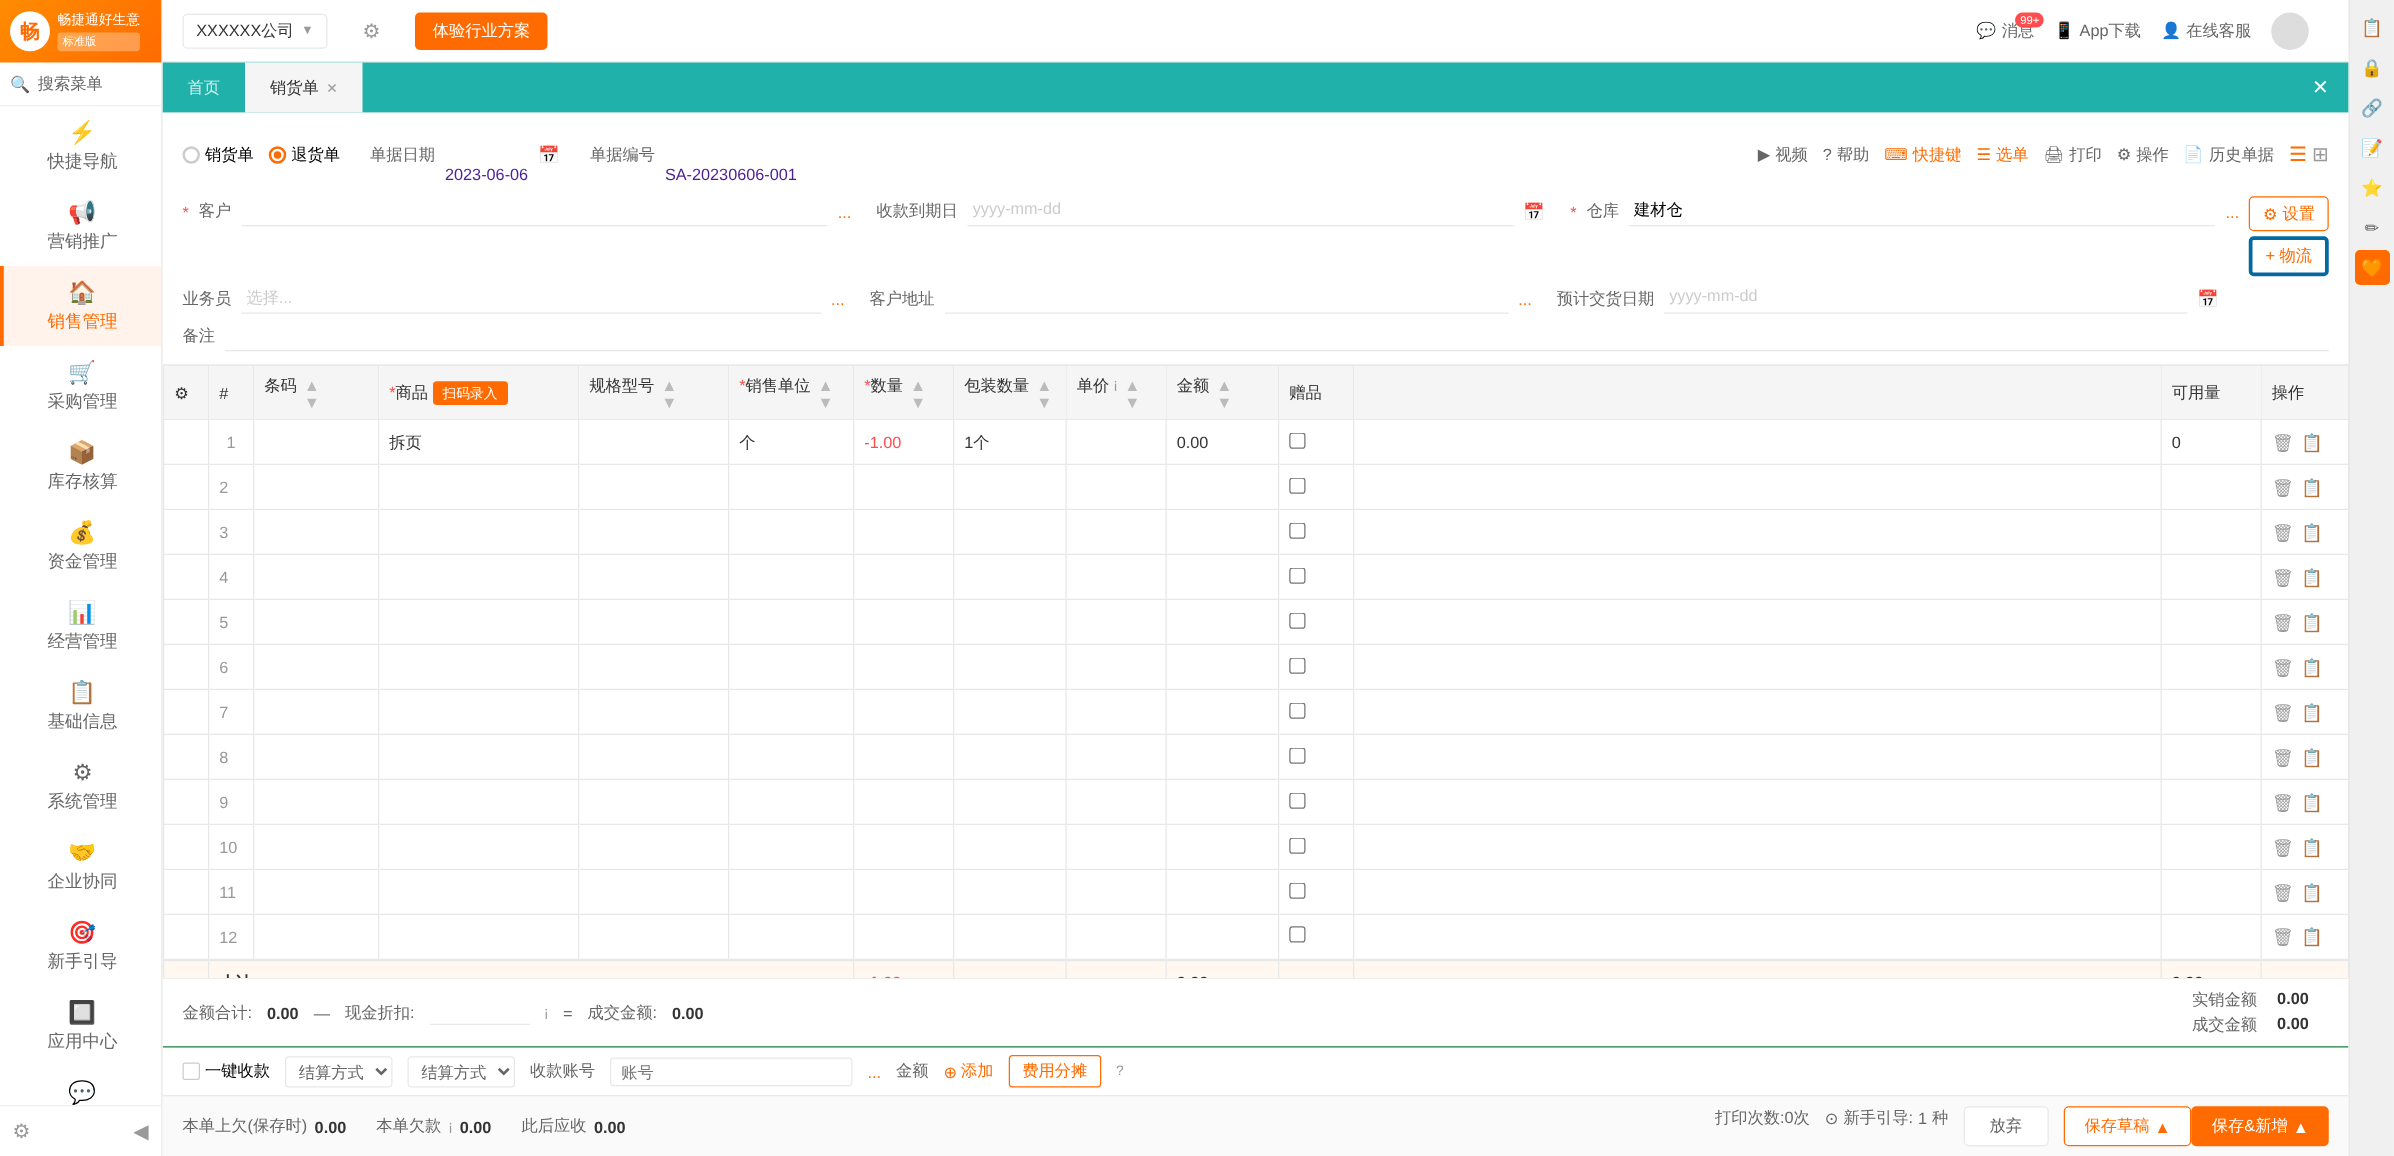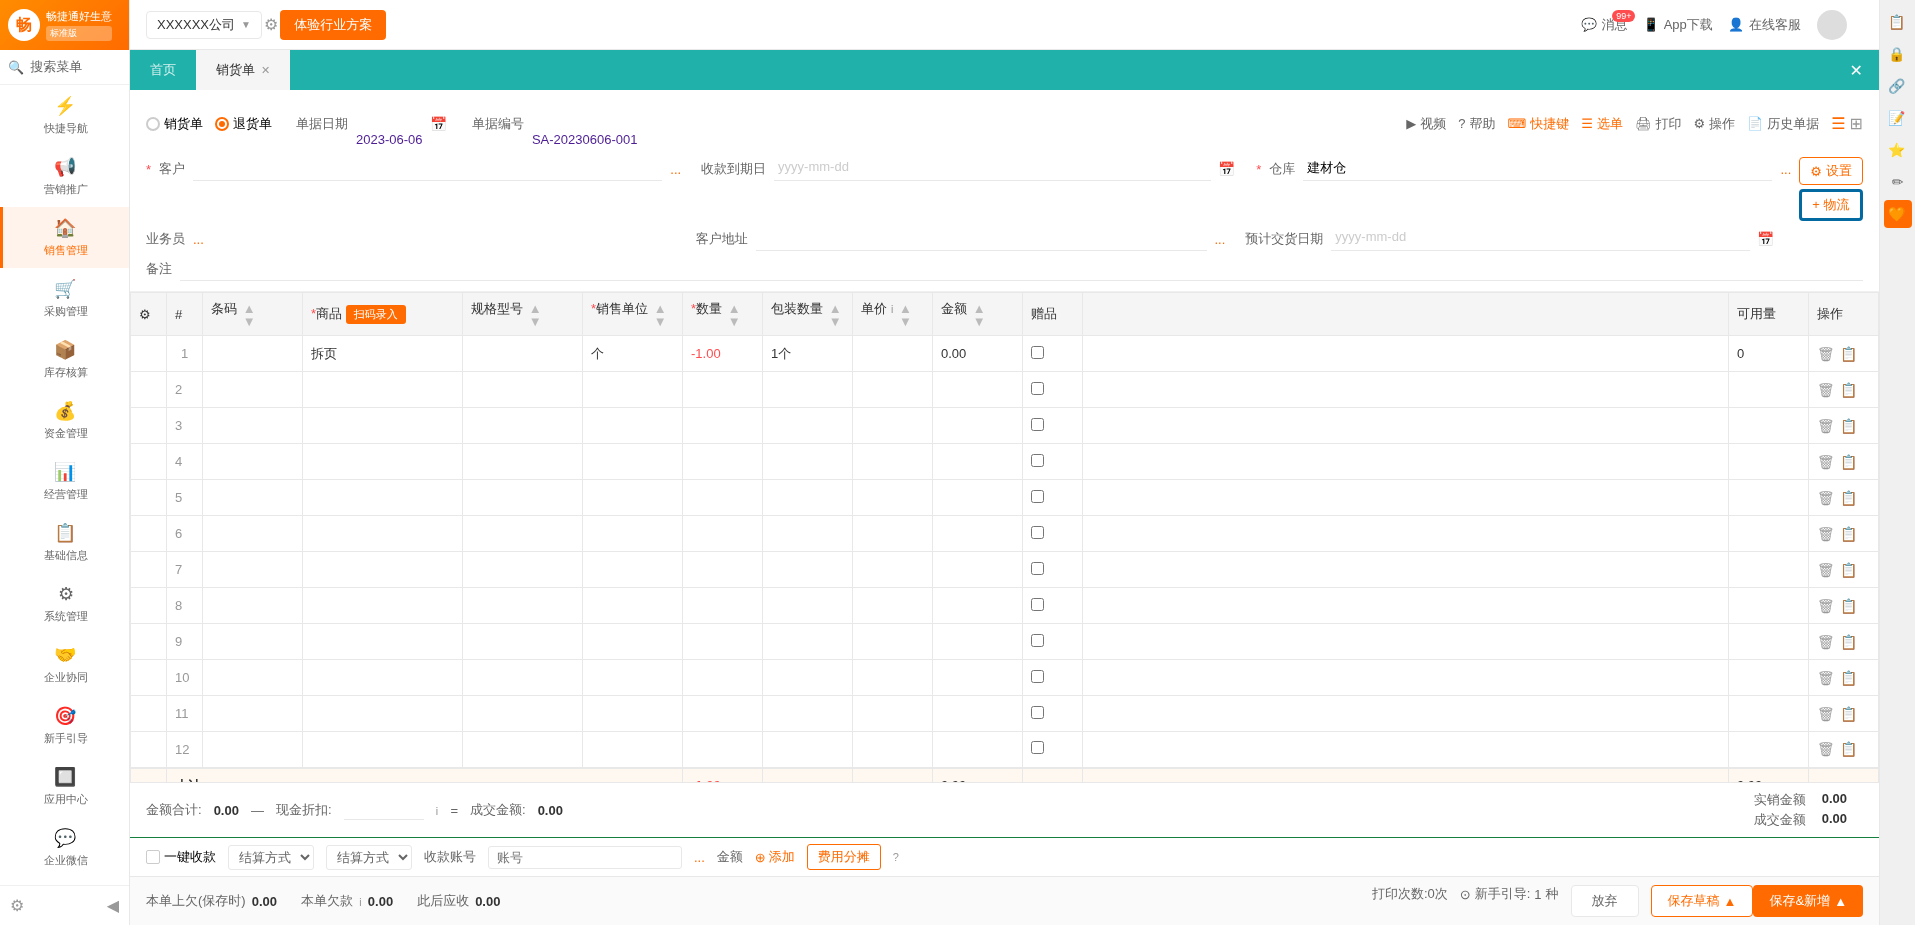--- a/index.html
+++ b/index.html
@@ -9,28 +9,28 @@
     .sidebar { width: 130px; background: #fff; display: flex; flex-direction: column; height: 100%; border-right: 1px solid #e8e8e8; flex-shrink: 0; }
     .sidebar-logo { background: linear-gradient(135deg, #ff8c00, #ff6b00); padding: 10px 8px; display: flex; align-items: center; gap: 6px; height: 50px; }
     .sidebar-logo-icon { width: 32px; height: 32px; background: #fff; border-radius: 50%; display: flex; align-items: center; justify-content: center; color: #ff6b00; font-size: 16px; font-weight: bold; }
     .sidebar-logo-text { color: #fff; font-size: 11px; line-height: 1.4; }
     .sidebar-logo-badge { background: rgba(255,255,255,0.3); color: #fff; font-size: 9px; padding: 1px 4px; border-radius: 3px; margin-top: 2px; }
     .sidebar-search { padding: 8px; border-bottom: 1px solid #f0f0f0; display: flex; align-items: center; gap: 6px; color: #666; cursor: pointer; }
     .sidebar-nav { flex: 1; overflow-y: auto; }
     .sidebar-item { display: flex; flex-direction: column; align-items: center; padding: 10px 4px; cursor: pointer; color: #666; border-left: 3px solid transparent; }
     .sidebar-item.active { background: #fff3ec; color: #ff6b00; border-left: 3px solid #ff6b00; }
     .sidebar-item-icon { font-size: 18px; margin-bottom: 4px; }
-    .sidebar-item-label { font-size: 11px; text-align: center; }
+    .sidebar-item-label { font-size: 14px; text-align: center; }
     .sidebar-bottom { padding: 10px; display: flex; justify-content: space-between; align-items: center; border-top: 1px solid #f0f0f0; }
 
     
     .main { flex: 1; display: flex; flex-direction: column; height: 100%; overflow: hidden; }
 
     
-    .topbar { height: 50px; background: #fff; display: flex; align-items: center; padding: 0 16px; gap: 2px; border-bottom: 1px solid #e8e8e8; flex-shrink: 0; }
+    .topbar { height: 50px; background: #fff; display: flex; align-items: center; padding: 0 16px; gap: 28px; border-bottom: 1px solid #e8e8e8; flex-shrink: 0; }
     .topbar-company { display: flex; align-items: center; gap: 6px; border: 1px solid #e8e8e8; border-radius: 4px; padding: 4px 10px; cursor: pointer; color: #333; }
     .topbar-company-arrow { color: #999; font-size: 10px; }
     .topbar-settings-icon { color: #999; font-size: 16px; cursor: pointer; }
     .topbar-trial-btn { background: #ff6b00; color: #fff; border: none; border-radius: 4px; padding: 6px 14px; cursor: pointer; font-size: 13px; }
     .topbar-right { margin-left: auto; display: flex; align-items: center; gap: 16px; }
     .topbar-msg { display: flex; align-items: center; gap: 4px; color: #666; cursor: pointer; position: relative; }
     .topbar-badge { position: absolute; top: -6px; right: -8px; background: #ff4d4f; color: #fff; font-size: 9px; border-radius: 8px; padding: 1px 4px; }
     .topbar-app { display: flex; align-items: center; gap: 4px; color: #666; cursor: pointer; }
     .topbar-service { display: flex; align-items: center; gap: 4px; color: #666; cursor: pointer; }
     .topbar-avatar { width: 30px; height: 30px; background: #ddd; border-radius: 50%; }
@@ -321,20 +321,21 @@
           </button>
           <button class="action-btn-logistics">
             <span>+ 物流</span>
           </button>
         </div>
       </div>
 
       <div style="display:flex;align-items:center;margin-bottom:6px;">
         <div style="flex:1;display:flex;align-items:center;gap:8px;padding-right:20px;">
           <span class="form-label">业务员</span>
+          <div style="flex:1;border-bottom:1px solid #e8e8e8;padding:2px 4px;min-height:24px;color:#ccc;">选择...</div>
           <span class="form-dots">...</span>
         </div>
         <div style="flex:1;display:flex;align-items:center;gap:8px;padding-right:20px;">
           <span class="form-label">客户地址</span>
           <div style="flex:1;border-bottom:1px solid #e8e8e8;padding:2px 4px;min-height:24px;"></div>
           <span class="form-dots">...</span>
         </div>
         <div style="flex:1;display:flex;align-items:center;gap:8px;padding-right:8px;">
           <span class="form-label">预计交货日期</span>
           <div style="flex:1;border-bottom:1px solid #e8e8e8;padding:2px 4px;min-height:24px;color:#ccc;">yyyy-mm-dd</div>

